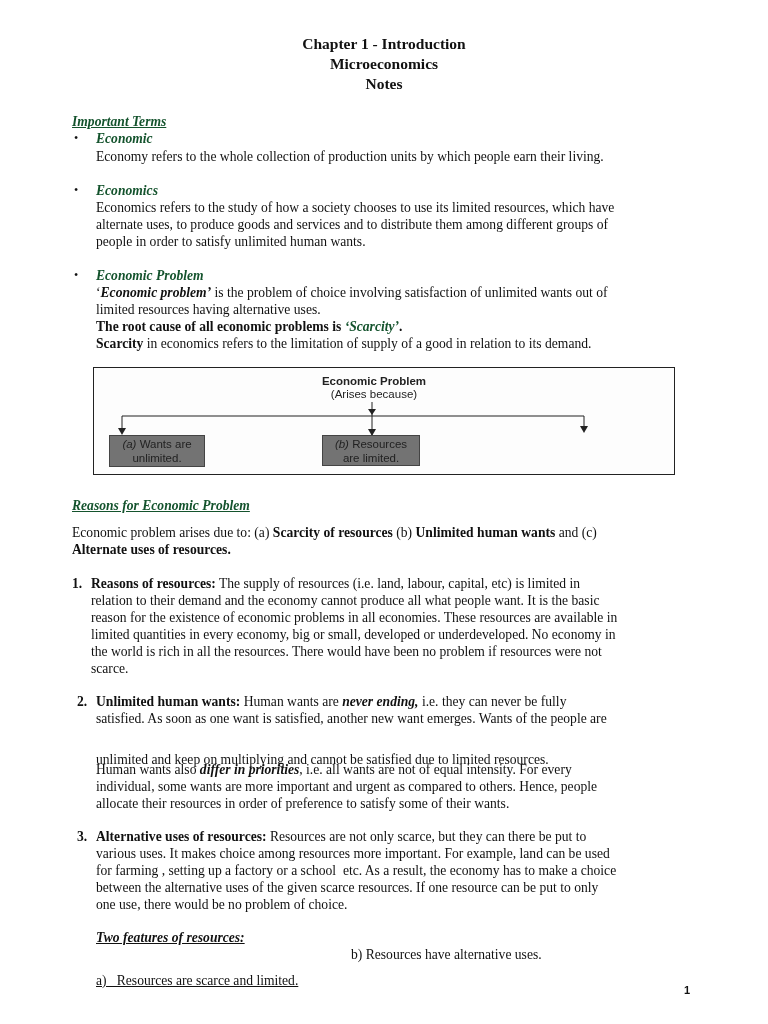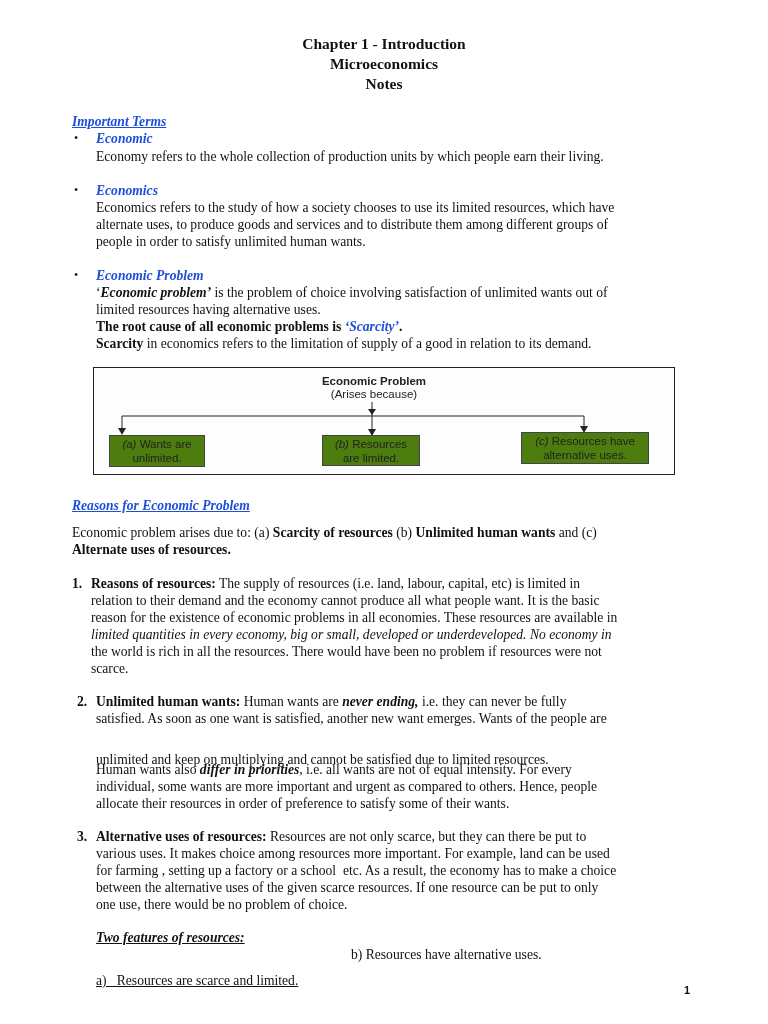--- a/index.html
+++ b/index.html
@@ -1,31 +1,31 @@
 <!DOCTYPE html>
 <html><head>
 <meta charset="utf-8">
 <style>
   html, body { margin: 0; padding: 0; background: #ffffff; }
   body { width: 768px; height: 1024px; position: relative; overflow: hidden;
          font-family: "Liberation Serif", serif; color: #111; font-size: 13.6px; line-height: 17px; }
   .abs { position: absolute; }
   .title { left: 0; width: 768px; text-align: center; font-weight: bold; font-size: 15.5px; line-height: 20px; }
-  .red { color: #1d4ed8; }
+  .red { color: #14532d; }
   .heading { font-style: italic; font-weight: bold; text-decoration: underline; }
   .term { font-style: italic; font-weight: bold; }
   .bullet { position: absolute; font-size: 12px; }
   .para { position: absolute; left: 96px; width: 620px; }
   .b { font-weight: bold; }
   .bi { font-weight: bold; font-style: italic; }
   .num { position: absolute; font-weight: bold; }
   .diagram { position: absolute; left: 93px; top: 367px; width: 582px; height: 108px;
              border: 1.5px solid #222; box-sizing: border-box; background: #fdfdfd; }
   .dtext { position: absolute; font-family: "Liberation Sans", sans-serif; font-size: 11.5px; line-height: 14px; color: #222; text-align: center; }
-  .dbox { position: absolute; border: 1.2px solid #444; background: #4d7c0f; box-sizing: border-box; }
+  .dbox { position: absolute; border: 1.2px solid #444; background: #737373; box-sizing: border-box; }
   .pagenum { position: absolute; left: 684px; top: 982px; font-family: "Liberation Sans", sans-serif; font-size: 11px; font-weight: bold; }
 </style>
 </head>
 <body>
 
 <div class="abs title" style="top:34px;">Chapter 1 - Introduction</div>
 <div class="abs title" style="top:54px;">Microeconomics</div>
 <div class="abs title" style="top:74px;">Notes</div>
 
 <div class="abs red heading" style="left:72px; top:113px;">Important Terms</div>
@@ -67,40 +67,36 @@
     <polygon points="486,58 494,58 490,65" fill="#222"></polygon>
   </svg>
   <div class="dbox" style="left:15px; top:67px; width:96px; height:32px;">
     <div class="dtext" style="left:0; top:1px; width:94px;"><span style="font-style:italic;">(a)</span><span> Wants are</span></div>
     <div class="dtext" style="left:0; top:15px; width:94px;">unlimited.</div>
   </div>
   <div class="dbox" style="left:228px; top:67px; width:98px; height:31px;">
     <div class="dtext" style="left:0; top:1px; width:96px;"><span style="font-style:italic;">(b)</span><span> Resources</span></div>
     <div class="dtext" style="left:0; top:15px; width:96px;">are limited.</div>
   </div>
-  <div class="dbox" style="left:427px; top:64px; width:128px; height:32px;">
-    <div class="dtext" style="left:0; top:1px; width:126px;"><span style="font-style:italic;">(c)</span><span> Resources have</span></div>
-    <div class="dtext" style="left:0; top:15px; width:126px;">alternative uses.</div>
-  </div>
 </div>
 
 <div class="abs red heading" style="left:72px; top:497px;">Reasons for Economic Problem</div>
 
 <div class="abs" style="left:72px; top:524px; width:640px;">
   <span>Economic problem arises due to: (a) </span><span class="b">Scarcity of resources</span><span> (b) </span><span class="b">Unlimited human wants</span><span> and (c)</span>
 </div>
 <div class="abs b" style="left:72px; top:541px;">Alternate uses of resources.</div>
 
 <div class="num" style="left:72px; top:575px;">1.</div>
 <div class="abs" style="left:91px; top:575px; width:630px;">
   <span class="b">Reasons of resources:</span><span> The supply of resources (i.e. land, labour, capital, etc) is limited in</span>
 </div>
 <div class="abs" style="left:91px; top:592px;">relation to their demand and the economy cannot produce all what people want. It is the basic</div>
 <div class="abs" style="left:91px; top:609px;">reason for the existence of economic problems in all economies. These resources are available in</div>
-<div class="abs" style="left:91px; top:626px;font-style:italic;">limited quantities in every economy, big or small, developed or underdeveloped. No economy in</div>
+<div class="abs" style="left:91px; top:626px;">limited quantities in every economy, big or small, developed or underdeveloped. No economy in</div>
 <div class="abs" style="left:91px; top:643px;">the world is rich in all the resources. There would have been no problem if resources were not</div>
 <div class="abs" style="left:91px; top:660px;">scarce.</div>
 
 <div class="num" style="left:77px; top:693px;">2.</div>
 <div class="abs" style="left:96px; top:693px; width:630px;">
   <span class="b">Unlimited human wants:</span><span> Human wants are </span><span class="bi">never ending,</span><span> i.e. they can never be fully</span>
 </div>
 <div class="abs" style="left:96px; top:710px;">satisfied. As soon as one want is satisfied, another new want emerges. Wants of the people are</div>
 <div class="abs" style="left:96px; top:727px;margin-top:24px;">unlimited and keep on multiplying and cannot be satisfied due to limited resources.</div>
 

